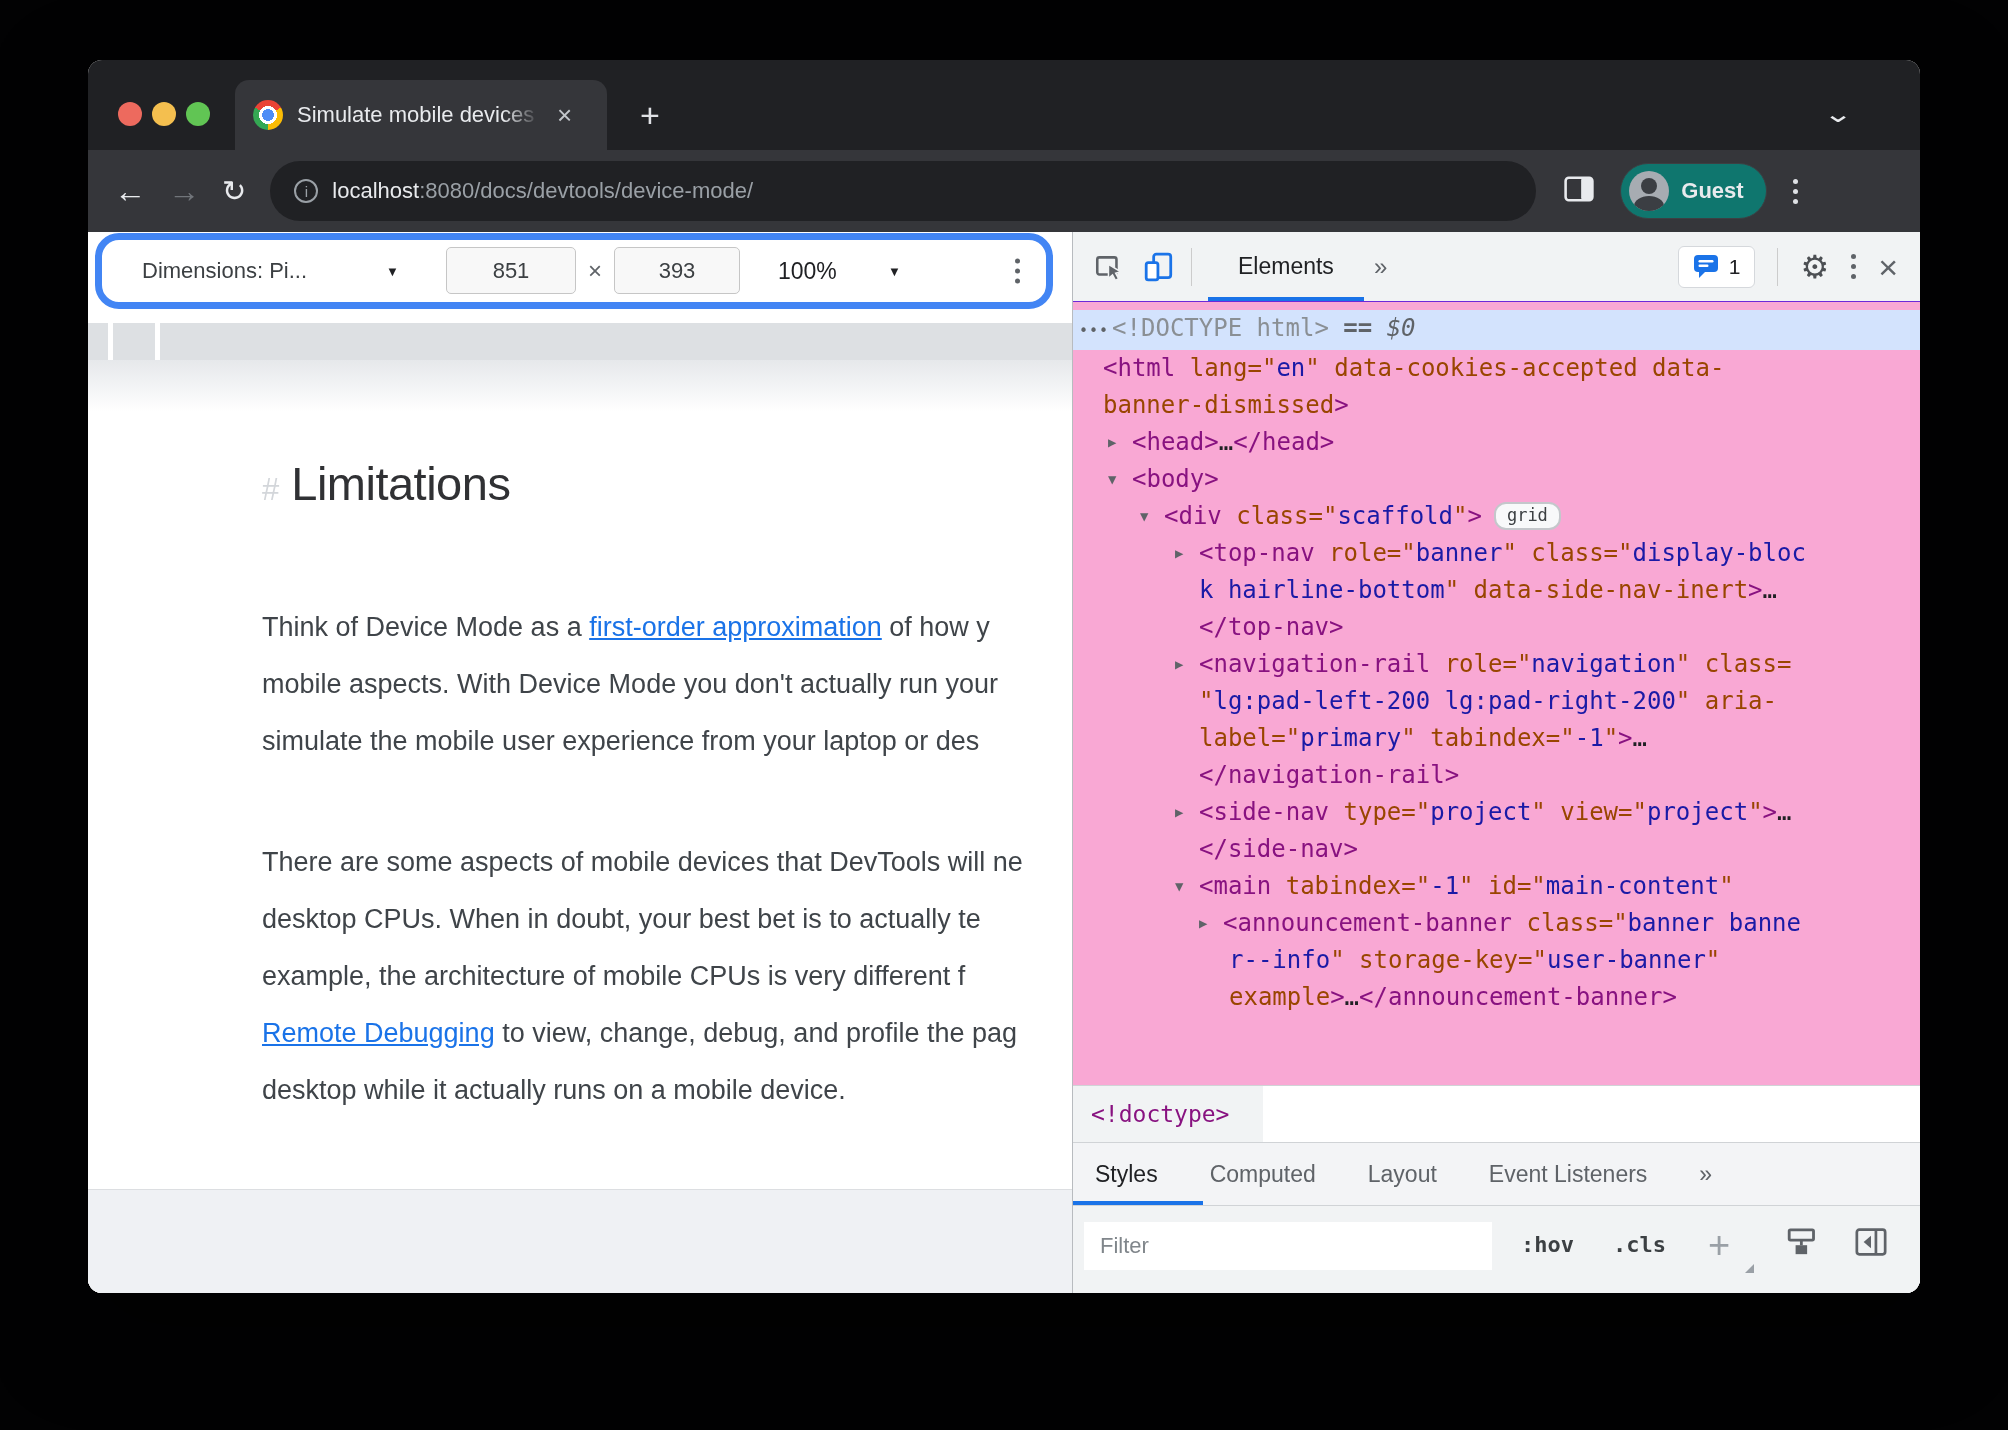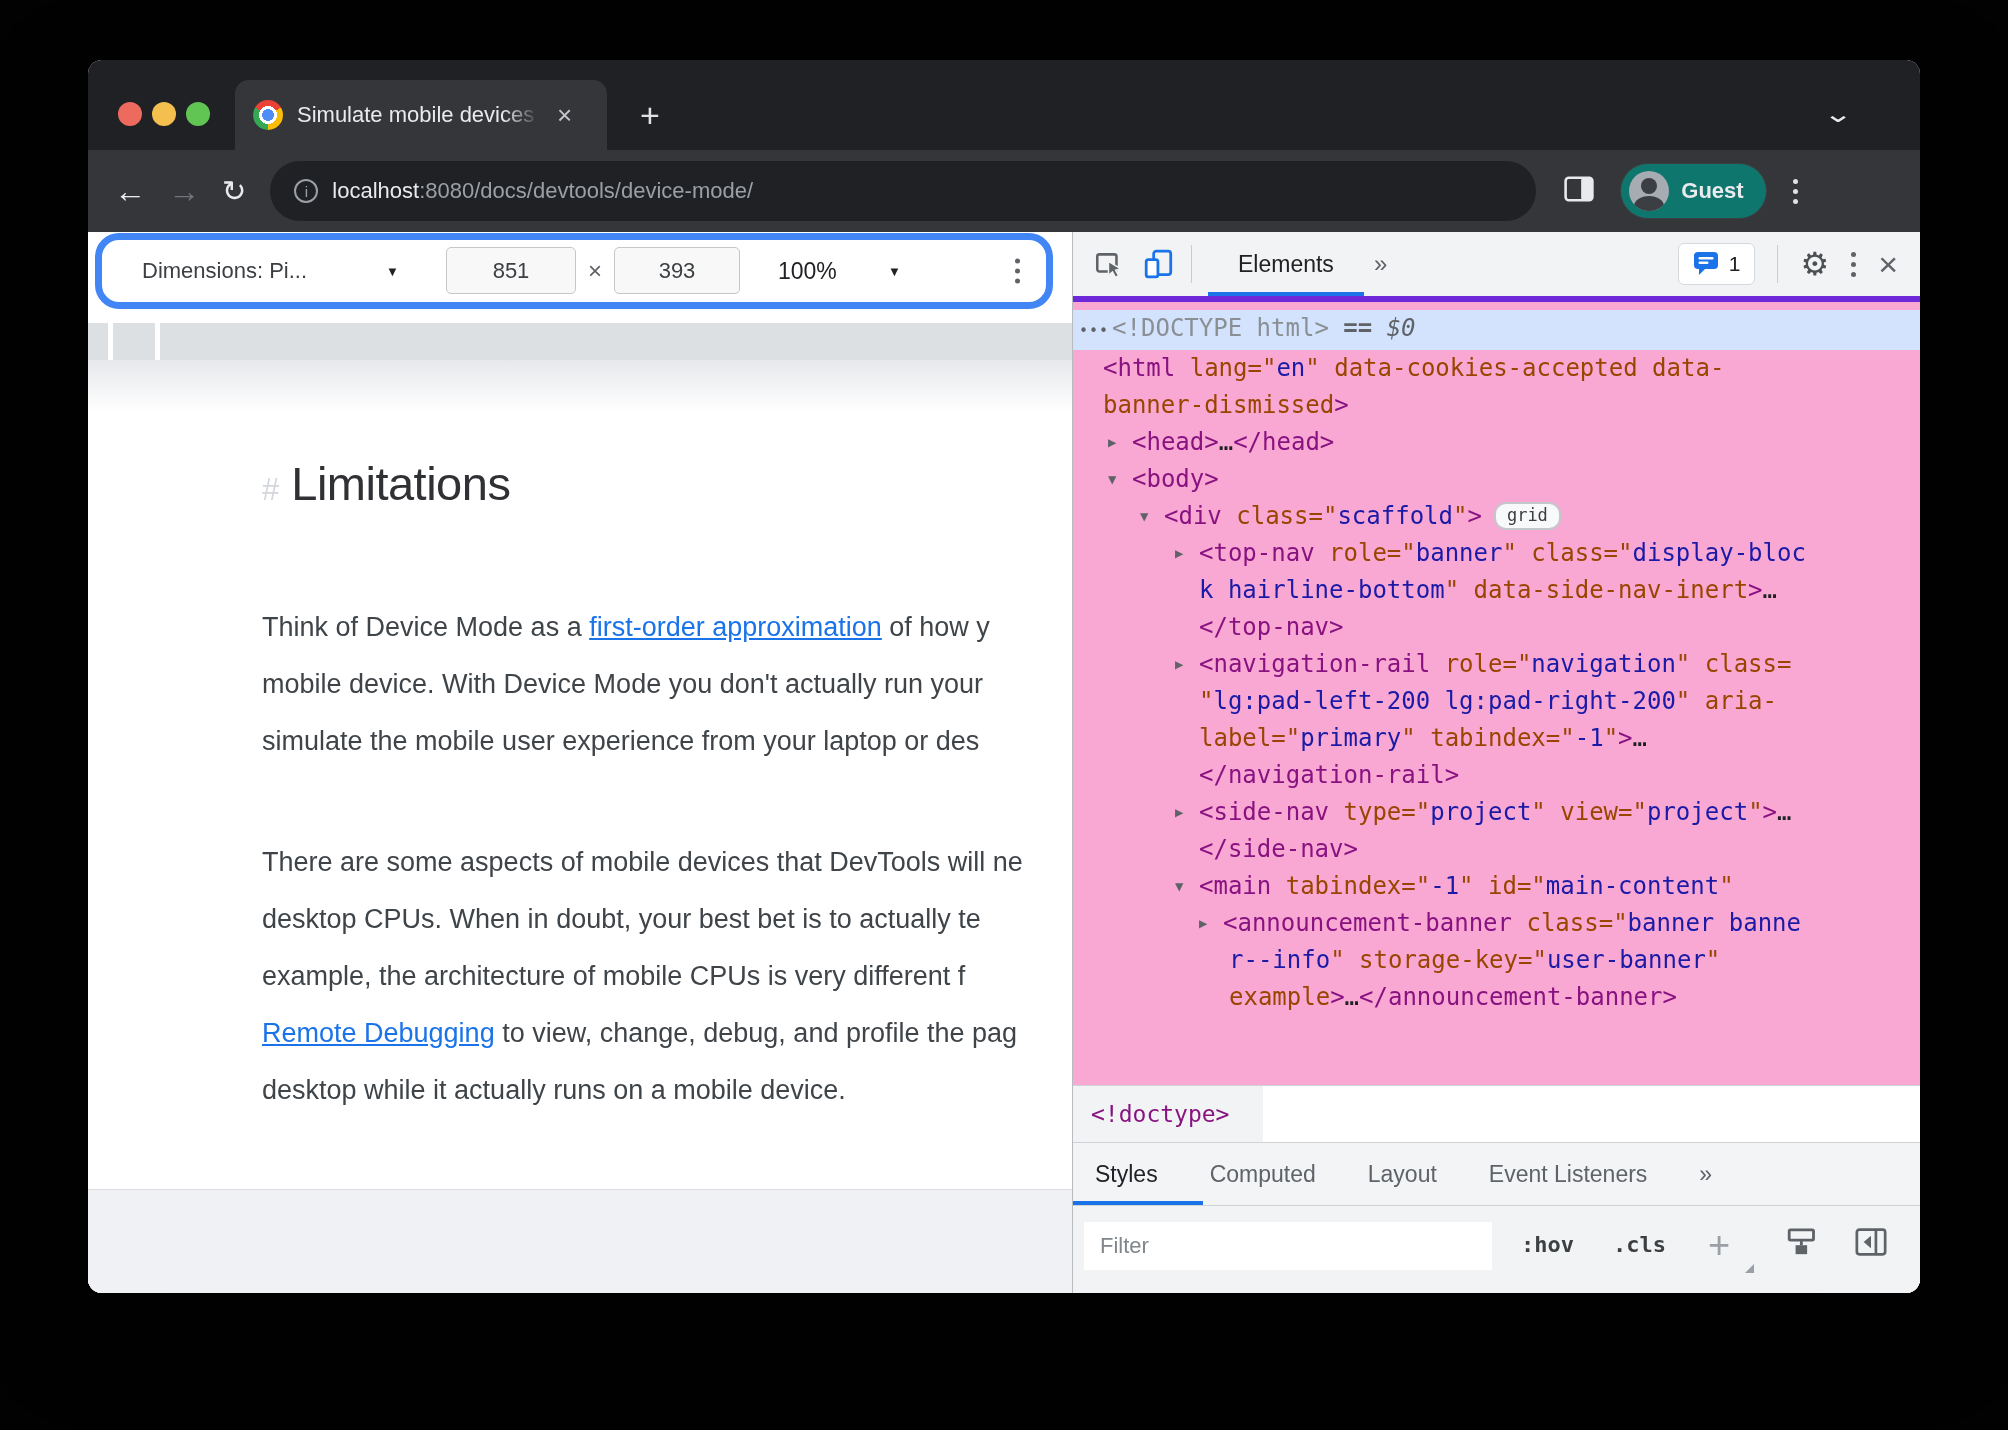--- a/index.html
+++ b/index.html
@@ -87,21 +87,21 @@
 
   .heading-row { display:flex; align-items:baseline; }
   .hash { color:#d3d6da; font-size:31px; margin-right:12px; }
   .page-h1 { color:#303134; font-size:47px; font-weight:500; letter-spacing:-0.5px; }
   .para { margin-top:64px; }
   .para:first-of-type { margin-top:88px; }
   .p-line { font-size:27px; color:#3f4449; line-height:57px; white-space:nowrap; }
   .p-line a { color:#1a73e8; text-decoration:underline; }
 
   
-  .dt-toolbar { height:70px; background:#f1f3f4; border-bottom:6px solid #6d28d9;
+  .dt-toolbar { height:70px; background:#f1f3f4; border-bottom:1px solid #6d28d9;
                 display:flex; align-items:center; position:relative; padding-left:20px; }
   .dt-sep { width:1px; height:38px; background:#ccc; margin:0 16px; }
   .dt-tab-elements { position:relative; height:100%; display:flex; align-items:center;
                      padding:0 30px; color:#202124; font-size:23px; }
   .dt-tab-elements .under { position:absolute; left:0; bottom:0; width:100%; height:4px; background:#1a73e8; }
   .dt-more { color:#5f6368; font-size:24px; letter-spacing:-2px; margin-left:10px; }
   .dt-right { margin-left:auto; display:flex; align-items:center; gap:22px; padding-right:22px; }
   .issues-btn { display:flex; align-items:center; gap:10px; border:1px solid #d5d8dc; background:#fff;
                 border-radius:6px; padding:7px 14px; }
   .issues-count { font-size:21px; color:#202124; }
@@ -228,21 +228,21 @@
         </div>
         <div class="page-grad"></div>
         <div class="page">
           <div class="heading-row">
             <span class="hash">#</span>
             <span class="page-h1">Limitations</span>
           </div>
           <div id="page-paragraphs">
               <div class="para">
                 <div class="p-line"><span>Think of Device Mode as a </span><a>first-order approximation</a><span> of how y</span></div>
-                <div class="p-line"><span>mobile device. With Device Mode you don't actually run your</span></div>
+                <div class="p-line"><span>mobile aspects. With Device Mode you don't actually run your</span></div>
                 <div class="p-line"><span>simulate the mobile user experience from your laptop or des</span></div>
               </div>
               <div class="para">
                 <div class="p-line"><span>There are some aspects of mobile devices that DevTools will ne</span></div>
                 <div class="p-line"><span>desktop CPUs. When in doubt, your best bet is to actually te</span></div>
                 <div class="p-line"><span>example, the architecture of mobile CPUs is very different f</span></div>
                 <div class="p-line"><a>Remote Debugging</a><span> to view, change, debug, and profile the pag</span></div>
                 <div class="p-line"><span>desktop while it actually runs on a mobile device.</span></div>
               </div>
             </div>

